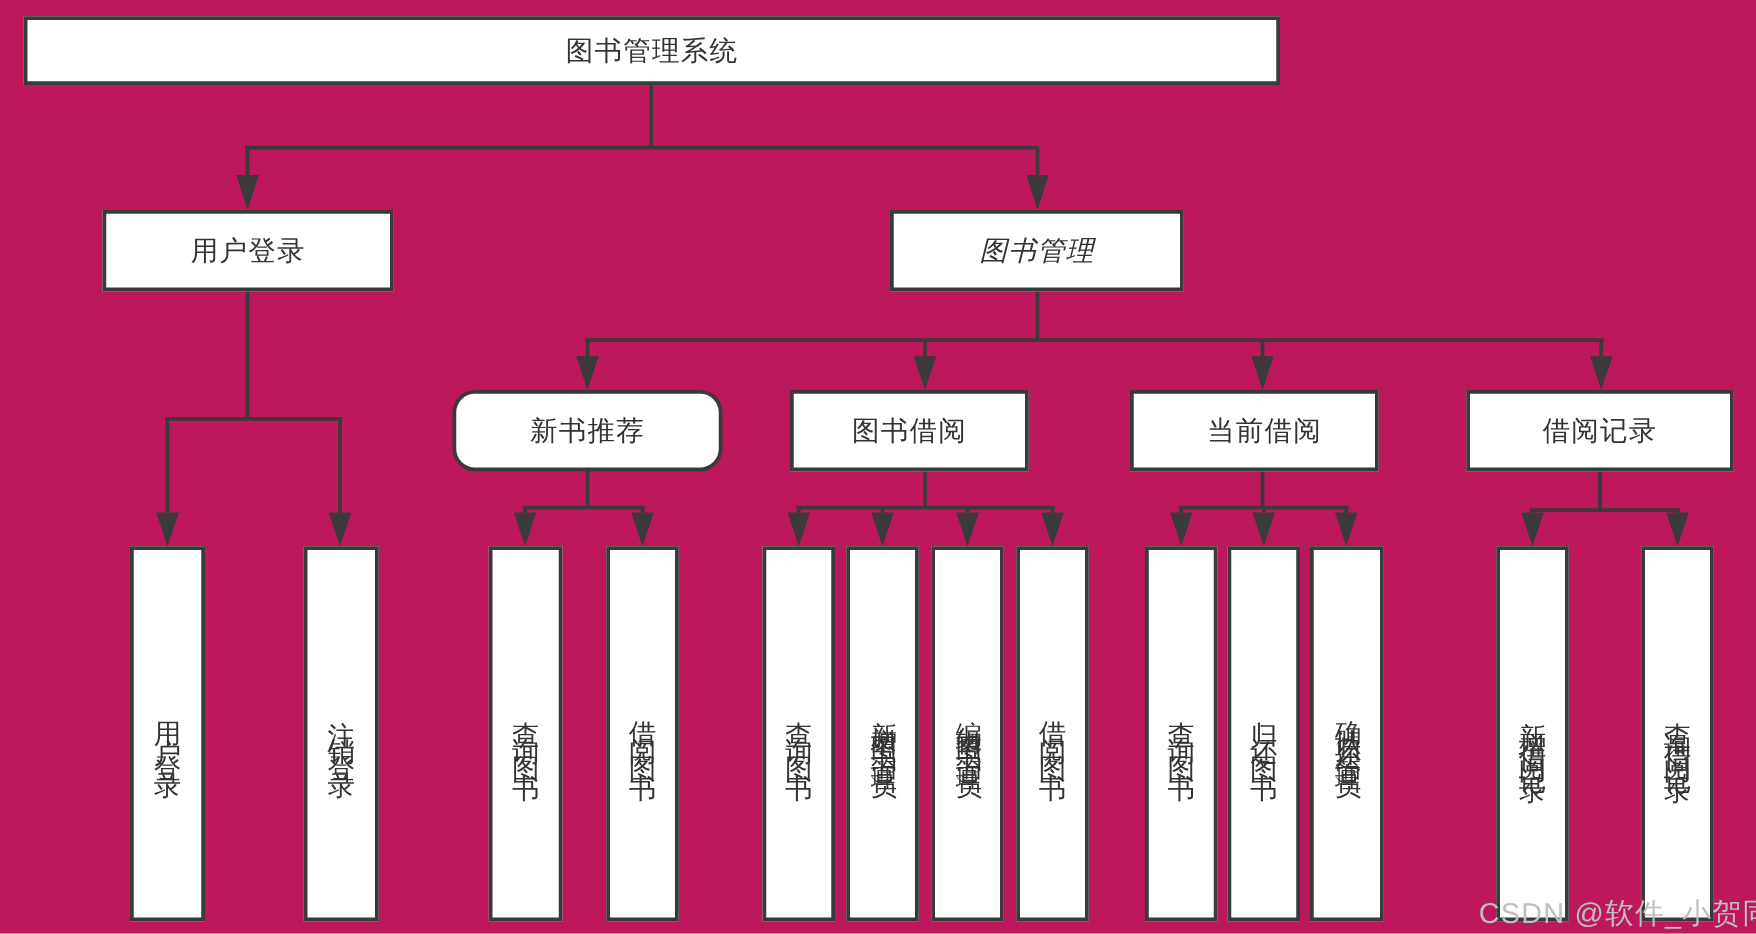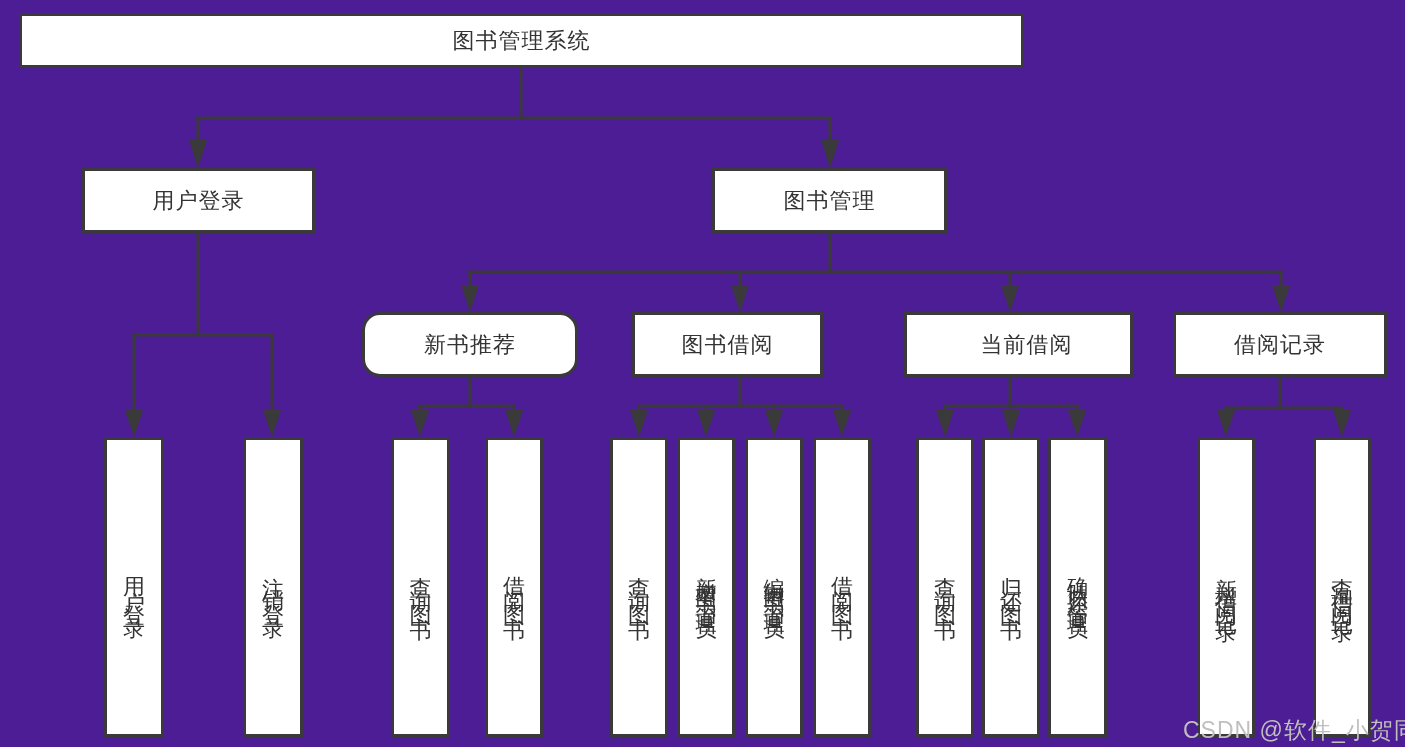--- a/index.html
+++ b/index.html
@@ -1,20 +1,20 @@
 <!DOCTYPE html>
 <html><head>
 <meta charset="utf-8">
 <style>
   html, body { margin: 0; padding: 0; background: #ffffff; }
   .canvas {
     position: relative;
     width: 1405px;
     height: 747px;
-    background: #4c1d95;
+    background: #be185d;
     font-family: "Liberation Sans", sans-serif;
     overflow: hidden;
   }
   .wires {
     position: absolute;
     left: 0; top: 0;
     width: 1405px; height: 747px;
     z-index: 1;
   }
   .node {
@@ -130,25 +130,25 @@
       <line x1="1226" y1="408" x2="1226" y2="412"></line>
       <polygon points="1217,410 1235,410 1226,437" stroke="none"></polygon>
       <line x1="1342" y1="408" x2="1342" y2="412"></line>
       <polygon points="1333,410 1351,410 1342,437" stroke="none"></polygon>
     </g>
   </svg>
 
   <div class="node hnode root">图书管理系统</div>
 
   <div class="node hnode lvl2" style="left:82px; width:233px;">用户登录</div>
-  <div class="node hnode lvl2" style="left:712px; width:235px;">图书管理</div>
+  <div class="node hnode lvl2" style="left:712px; width:235px;font-style:italic;">图书管理</div>
 
   <div class="node hnode lvl3" style="left:362px; width:216px;border-radius:18px;">新书推荐</div>
   <div class="node hnode lvl3" style="left:632px; width:191px;">图书借阅</div>
-  <div class="node hnode lvl3" style="left:904px; width:229px;padding-left:16px;">当前借阅</div>
+  <div class="node hnode lvl3" style="left:904px; width:199px;padding-left:16px;">当前借阅</div>
   <div class="node hnode lvl3" style="left:1173px; width:214px;">借阅记录</div>
 
   <div class="node vnode v4" style="left:104px; width:60px;">用户登录</div>
   <div class="node vnode v4" style="left:243px; width:60px;">注销登录</div>
 
   <div class="node vnode v4" style="left:391px; width:59px;">查询图书</div>
   <div class="node vnode v4" style="left:485px; width:58px;">借阅图书</div>
 
   <div class="node vnode v4" style="left:610px; width:58px;">查询图书</div>
   <div class="node vnode v9" style="left:677px; width:58px;">新增图书（管理员）</div>

